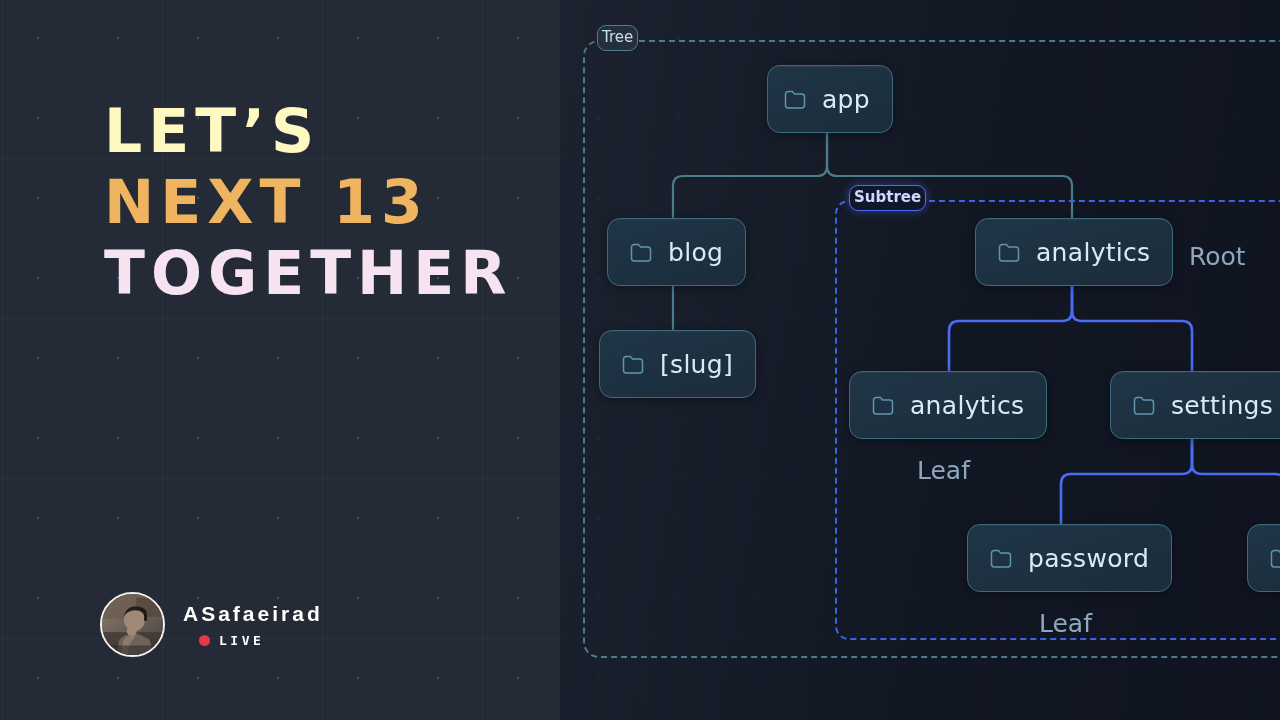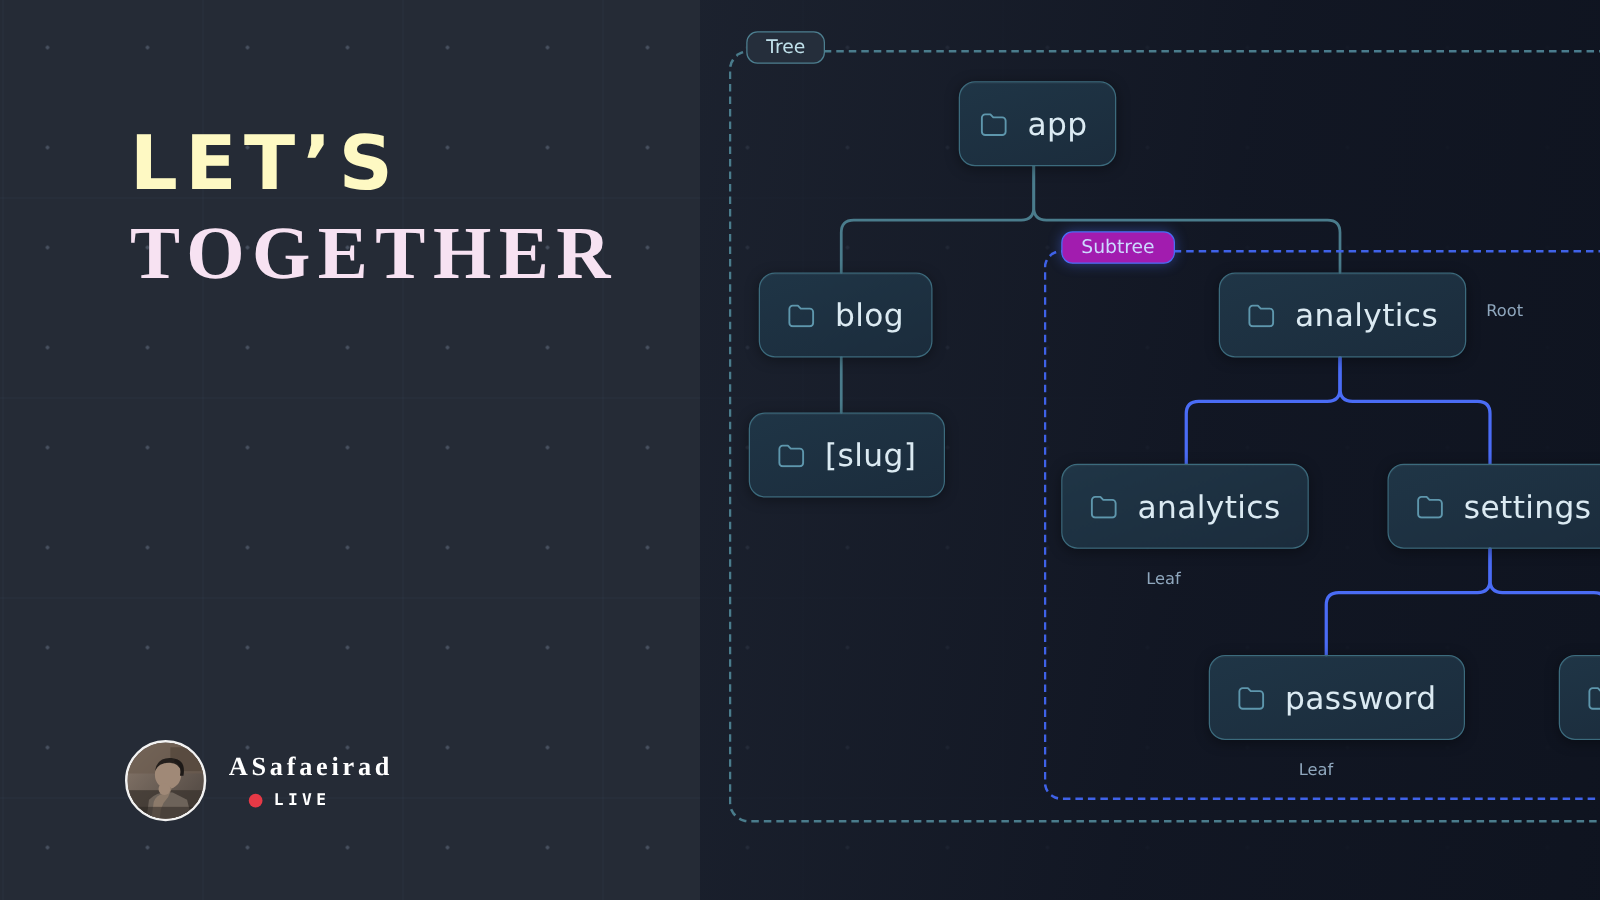--- a/index.html
+++ b/index.html
@@ -42,39 +42,39 @@
     font-family:"DejaVu Sans", sans-serif;
     font-weight:bold;
     font-size:60px;
     line-height:1.18;
     letter-spacing:6px;
     white-space:nowrap;
   }
   .hero-line.l1{ color:#fef9c3; }
   .hero-line.l2{ color:#ffffff; }
   .hero-line.l3{ color:#eeb45f; }
-  .hero-line.l4{ color:#f7e2f2;font-family:Liberation Serif, serif; }
+  .hero-line.l4{ color:#f7e2f2; }
 
   
   #branding{
     position:absolute; left:100px; top:592px;
     display:flex; align-items:center; gap:18px;
   }
   #avatar{
     width:65px; height:65px; border-radius:50%;
     border:2px solid #f2f2f2;
     overflow:hidden; position:relative;
     background:#6b5f58;
     flex:0 0 auto;
   }
   #avatar svg{ display:block; width:100%; height:100%; }
   #brand-text{ display:flex; flex-direction:column; gap:7px; }
   #handle{
     color:#ffffff; font-size:21px; font-weight:bold;
-    letter-spacing:3px; font-family:Liberation Serif, serif;text-align:right;
+    letter-spacing:3px; font-family:Liberation Sans, sans-serif;text-align:right;
   }
   #live-row{ display:flex; align-items:center; gap:9px;padding-left:16px; }
   #live-dot{
     width:11px; height:11px; border-radius:50%;
     background:#e63946; flex:0 0 auto;
   }
   #live-label{
     color:#ffffff; font-size:13px; font-weight:bold;
     letter-spacing:3.5px; font-family:"DejaVu Sans Mono", monospace;
   }
@@ -94,36 +94,37 @@
     border-color:#4a7c8c;
     border-radius:16px;
   }
   #region-subtree{
     left:835px; top:200px; width:520px; height:440px;
     border-color:#3f62e8;
     border-radius:14px;
   }
   .region-badge{
     position:absolute; top:-17px; left:12px;
-    padding:3px 15px 4px;
+    padding:3px 4px 4px;
     border-radius:9px;
     font-size:15px;
     white-space:nowrap;
     line-height:1.15;
   }
   #badge-tree{
     background:#252e3b;
     border:1.6px solid #4d7f90;
     color:#bfe0ea;
   }
   #badge-subtree{
-    background:#a21caf;
+    background:#0f172a;
     border:1.8px solid #4a6cf5;
     color:#cdd9ff;
     box-shadow:0 0 10px rgba(74,108,245,0.45);
+    font-weight:bold;
   }
 
   .node{
     position:absolute;
     display:flex; align-items:center; gap:16px;
     padding:0 22px;
     height:68px;
     border-radius:13px;
     background:linear-gradient(160deg, #1f3546 0%, #1b2c3c 100%);
     border:1.4px solid #3c6b7d;
@@ -144,37 +145,38 @@
   #node-slug{ left:599px; top:330px; }
   #node-dashboard{ left:975px; top:218px; }
   #node-analytics{ left:849px; top:371px; }
   #node-settings{ left:1110px; top:371px; }
   #node-password{ left:967px; top:524px;text-align:right; }
   #node-extra{ left:1247px; top:524px; }
 
   .role-label{
     position:absolute;
     color:#8fa7bd;
-    font-size:13px;
+    font-size:25px;
     white-space:nowrap;
     font-family:"DejaVu Sans", sans-serif;
   }
   #label-root{ left:1189px; top:242px; }
   #label-leaf-analytics{ left:917px; top:456px; }
   #label-leaf-password{ left:1039px; top:609px; }
 </style>
 </head>
 <body>
 
 <div id="bg-grid-lines"></div>
 <div id="bg-dots"></div>
 <div id="right-panel-tint"></div>
 
 <div id="hero">
   <div class="hero-line l1">LET’S</div>
+  <div class="hero-line l3">NEXT 13</div>
   <div class="hero-line l4">TOGETHER</div>
 </div>
 
 <div id="branding">
   <div id="avatar">
     <svg viewBox="0 0 64 64">
       <defs>
         <linearGradient id="avbg" x1="0" y1="0" x2="1" y2="1">
           <stop offset="0%" stop-color="#8a7a6d"></stop>
           <stop offset="100%" stop-color="#4a423d"></stop>

